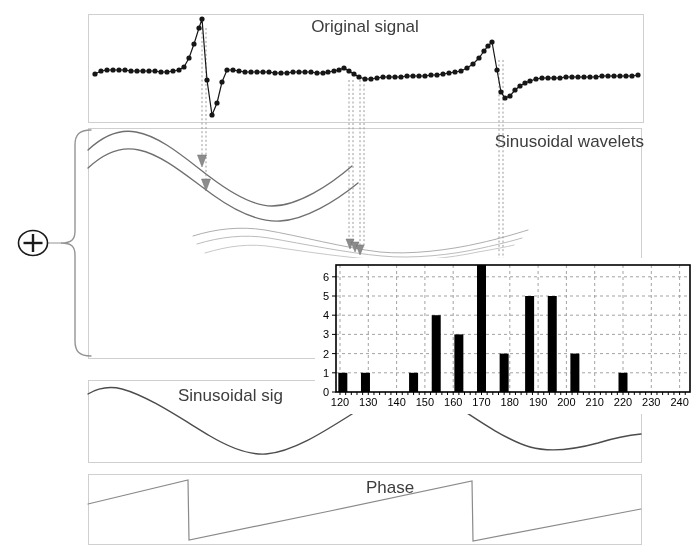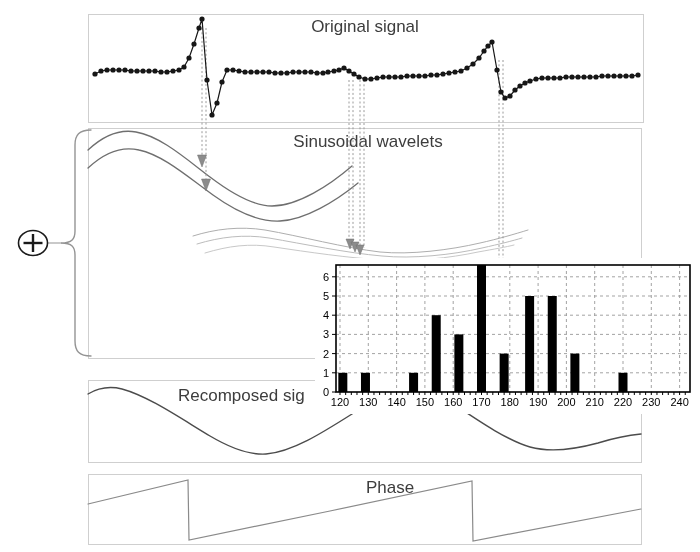--- a/index.html
+++ b/index.html
@@ -10,38 +10,38 @@
   .panel{position:absolute;background:#ffffff;border:1px solid #cfcfcf;z-index:1;}
   #panel-original  {left:88px;top:14px; width:554px;height:107px;}
   #panel-wavelets  {left:88px;top:128px;width:552px;height:229px;}
   #panel-recomposed{left:88px;top:380px;width:552px;height:81px;}
   #panel-phase     {left:88px;top:474px;width:552px;height:69px;}
   .ptitle{
     position:absolute;color:#3d3d3d;font-size:17px;line-height:1.1;
     z-index:2;white-space:nowrap;
   }
   #t-original  {left:88px; top:18px; width:554px;text-align:center;}
-  #t-wavelets  {left:92px; top:133px;width:552px;text-align:center;}
+  #t-wavelets  {left:92px; top:133px;width:552px;text-align:right;}
   #t-recomposed{left:178px;top:387px;}
   #t-phase     {left:88px; top:479px;width:604px;text-align:center;}
   svg.scene{position:absolute;left:0;top:0;z-index:3;}
 </style>
 </head>
 <body>
 
 <div class="stage">
 
   <div class="panel" id="panel-original"></div>
   <div class="panel" id="panel-wavelets"></div>
   <div class="panel" id="panel-recomposed"></div>
   <div class="panel" id="panel-phase"></div>
 
   <div class="ptitle" id="t-original">Original signal</div>
   <div class="ptitle" id="t-wavelets">Sinusoidal wavelets</div>
-  <div class="ptitle" id="t-recomposed">Recomposed sig</div>
+  <div class="ptitle" id="t-recomposed">Sinusoidal sig</div>
   <div class="ptitle" id="t-phase">Phase</div>
 
   <svg class="scene" id="scene" width="700" height="552" viewBox="0 0 700 552">
       <path d="M 88 150 C 103 136 120 129 136 132 C 160 136 185 158 210 177 C 235 196 255 206 272 206 C 298 206 330 185 352 166" fill="none" stroke="#6f6f6f" stroke-width="1.3" stroke-linecap="round"></path>
       <path d="M 88 168 C 104 153 122 146 139 150 C 163 155 188 177 213 195 C 238 213 260 222 280 221 C 305 220 336 201 358 183" fill="none" stroke="#6f6f6f" stroke-width="1.3" stroke-linecap="round"></path>
       <path d="M 193 236 C 215 229 240 226 265 230 C 300 236 345 248 380 252 C 410 255 450 250 480 243 C 498 239 515 234 528 230" fill="none" stroke="#aeaeae" stroke-width="1" stroke-linecap="round"></path>
       <path d="M 197 244 C 220 237 244 234 269 238 C 304 244 347 253 382 256 C 412 259 452 255 482 248 C 500 244 512 241 522 238" fill="none" stroke="#bcbcbc" stroke-width="1" stroke-linecap="round"></path>
       <path d="M 205 253 C 228 246 250 243 274 247 C 308 252 348 258 383 260 C 413 262 450 258 478 252 C 495 249 506 247 514 245" fill="none" stroke="#c8c8c8" stroke-width="1" stroke-linecap="round"></path>
       <path d="M 88 394 C 98 388 110 386 122 389 C 148 396 180 418 210 436 C 232 449 250 455 266 454 C 292 452 322 433 352 414 C 375 399 392 390 406 388 C 422 386 436 392 452 403 C 476 419 506 440 530 447 C 552 453 576 449 598 443 C 614 438 630 435 641 434" fill="none" stroke="#4c4c4c" stroke-width="1.4" stroke-linecap="round"></path>
       <path d="M 88 504 L 188 480 L 189 540 L 330 511 L 472 481 L 473 541 L 641 509" fill="none" stroke="#8a8a8a" stroke-width="1.2" stroke-linecap="round"></path>

